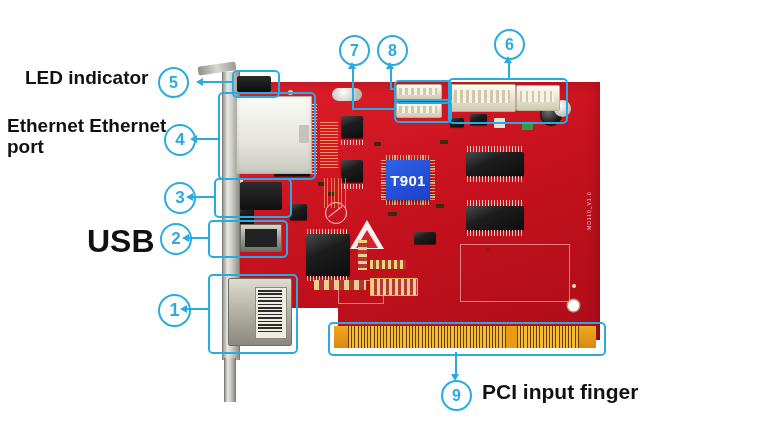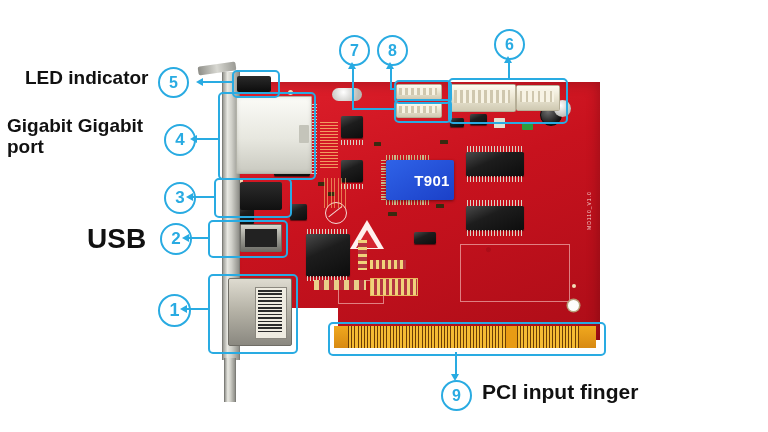--- a/index.html
+++ b/index.html
@@ -45,21 +45,21 @@
       box-shadow:0 1px 1px rgba(0,0,0,.55);}
   .icpins{position:absolute;background:
       repeating-linear-gradient(90deg,#d9d3c5 0 1.3px,transparent 1.3px 3px);}
   .icpinsv{position:absolute;background:
       repeating-linear-gradient(180deg,#d9d3c5 0 1.3px,transparent 1.3px 3px);}
   .smd{background:#3a2a10;border-radius:.5px;}
   .smdw{background:#e4e0d2;border-radius:.5px;}
 
   .chip901{position:absolute;background:linear-gradient(150deg,#2f63e8,#1b40c8);
      color:#ffffff;font-weight:bold;display:flex;align-items:center;justify-content:center;
-     border-radius:2px;box-shadow:0 1px 3px rgba(0,0,0,.45);letter-spacing:.3px;padding-left:24px;}
+     border-radius:2px;box-shadow:0 1px 3px rgba(0,0,0,.45);letter-spacing:.3px;}
   .chipleg{position:absolute;background:repeating-linear-gradient(90deg,#c9b98a 0 1.2px,transparent 1.2px 2.8px);}
   .chiplegv{position:absolute;background:repeating-linear-gradient(180deg,#c9b98a 0 1.2px,transparent 1.2px 2.8px);}
 
   .rj45{position:absolute;background:linear-gradient(180deg,#fbfbf7 0%,#e7e7df 55%,#c9c9c0 100%);
      border:1px solid #b2b2a8;border-radius:1px;box-shadow:inset 0 0 4px rgba(0,0,0,.12);}
   .audio{position:absolute;background:linear-gradient(180deg,#2c2c2c,#101010);border-radius:2px;}
   .usb{position:absolute;background:linear-gradient(180deg,#d6d6cd 0%,#9e9e96 50%,#6e6e68 100%);
       border:1px solid #6a6a64;border-radius:1px;}
   .usbin{position:absolute;background:#222;}
   .dvi{position:absolute;background:linear-gradient(180deg,#dedbd0 0%,#b5b2a6 48%,#8a8880 100%);
@@ -242,18 +242,18 @@
   <div class="numcircle" style="left:160px;top:223px;width:28px;height:28px;font-size:17px;">2</div>
   <div class="numcircle" style="left:164px;top:182px;width:28px;height:28px;font-size:17px;">3</div>
   <div class="numcircle" style="left:164px;top:124px;width:28px;height:28px;font-size:17px;">4</div>
   <div class="numcircle" style="left:158px;top:67px;width:27px;height:27px;font-size:16px;">5</div>
   <div class="numcircle" style="left:494px;top:29px;width:27px;height:27px;font-size:16px;">6</div>
   <div class="numcircle" style="left:339px;top:35px;width:27px;height:27px;font-size:16px;">7</div>
   <div class="numcircle" style="left:377px;top:35px;width:27px;height:27px;font-size:16px;">8</div>
   <div class="numcircle" style="left:441px;top:380px;width:27px;height:27px;font-size:16px;">9</div>
 
   <div class="callout" style="left:25px;top:68px;font-size:19px;">LED indicator</div>
-  <div class="callout" style="left:7px;top:116px;font-size:19px;">Gigabit Gigabit
+  <div class="callout" style="left:7px;top:116px;font-size:19px;">Ethernet Ethernet
 port</div>
-  <div class="callout" style="left:87px;top:224px;font-size:28px;">USB</div>
+  <div class="callout" style="left:87px;top:224px;font-size:32px;">USB</div>
   <div class="callout" style="left:482px;top:381px;font-size:21px;">PCI input finger</div>
 
 </div>
 
 </body></html>

